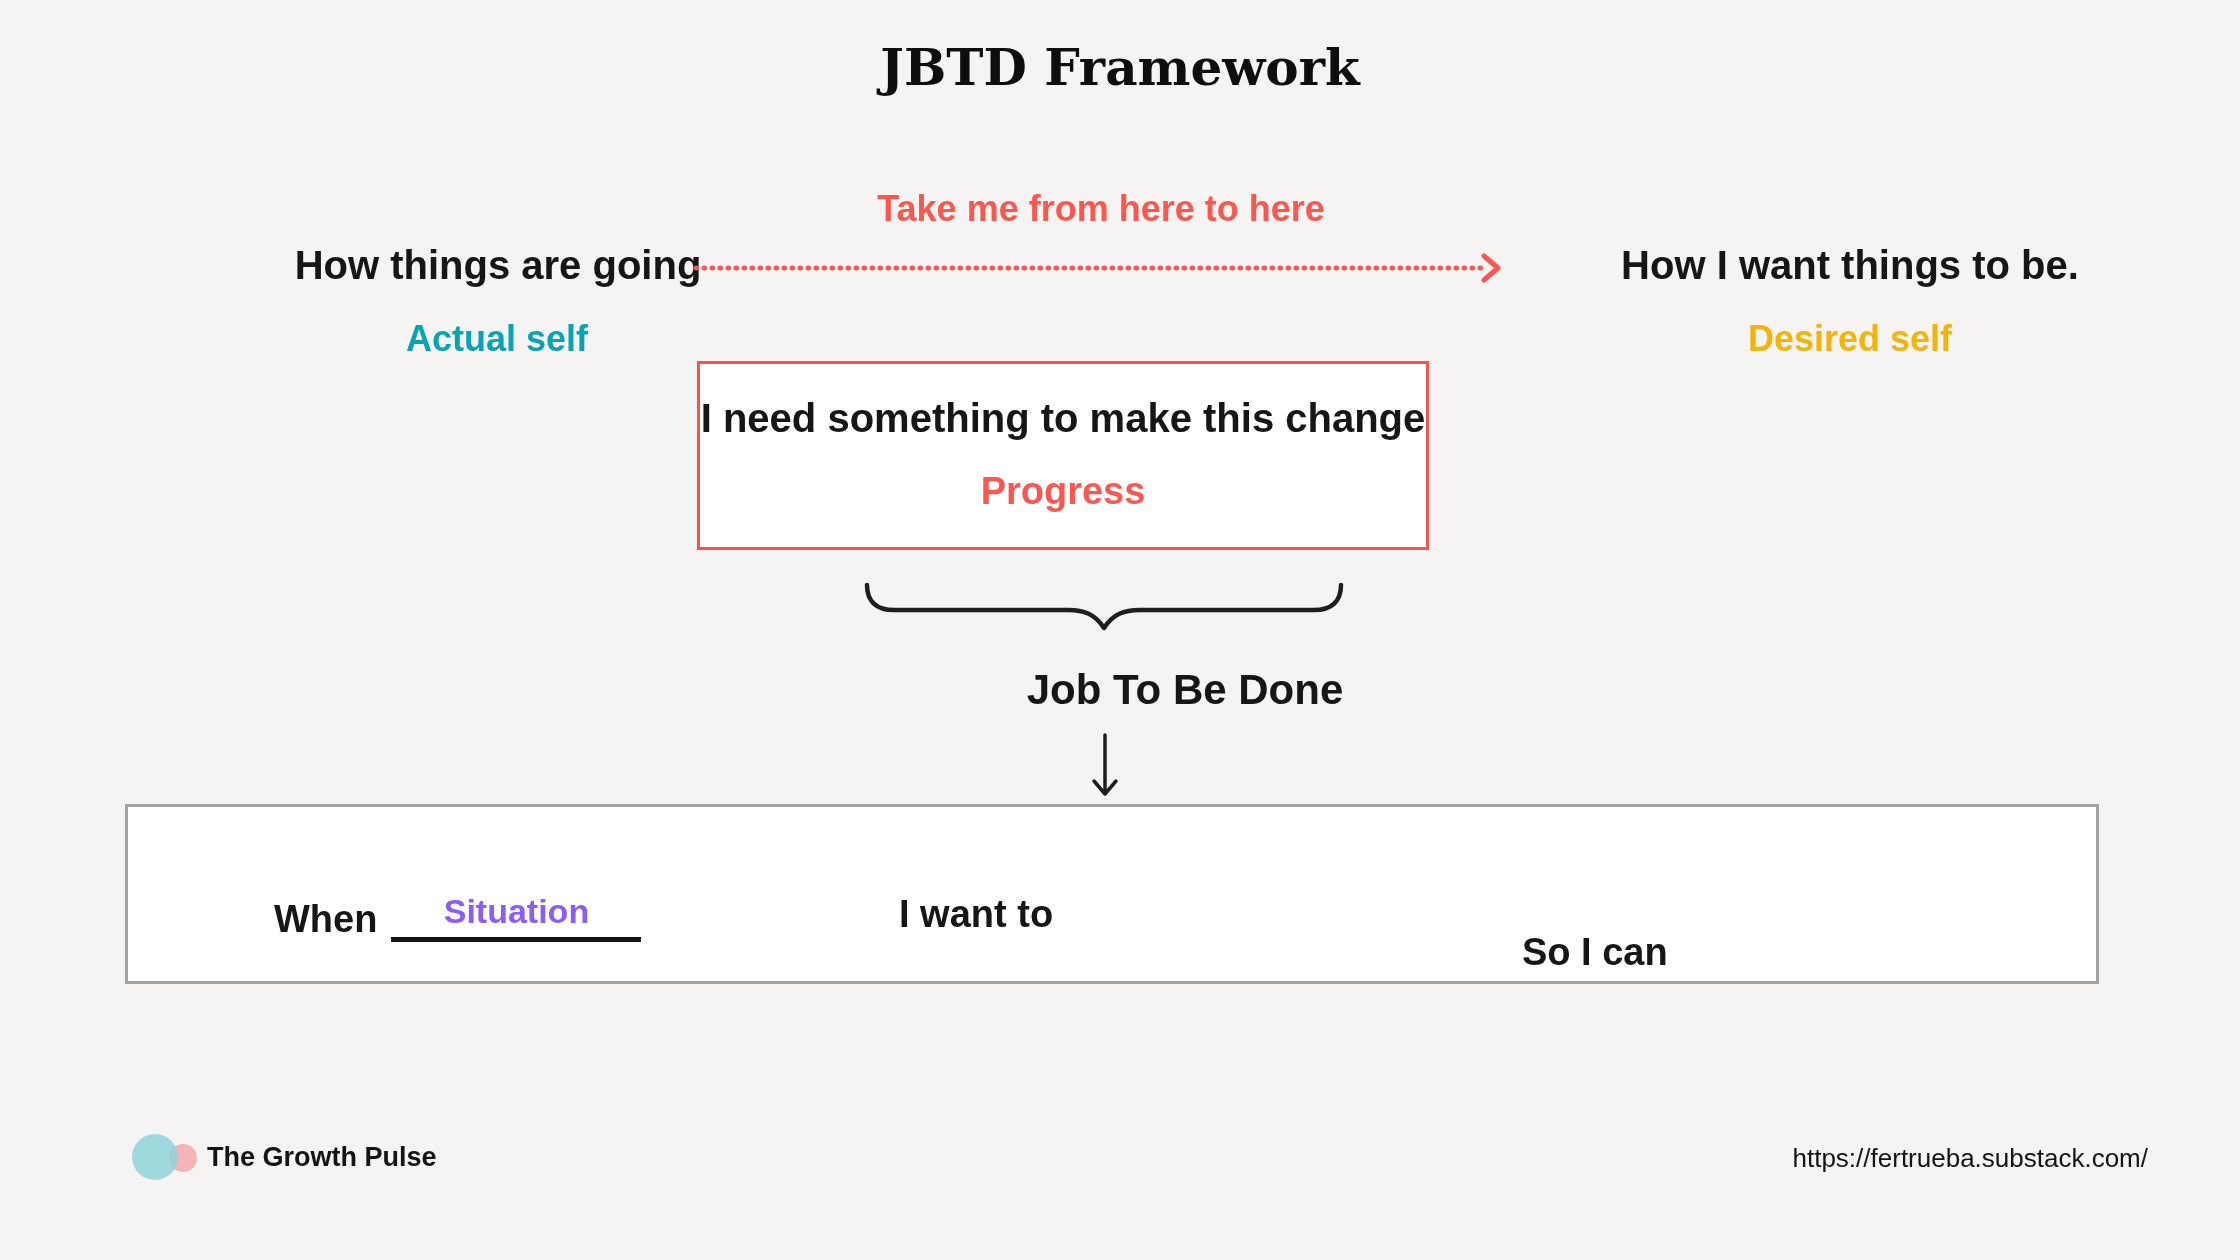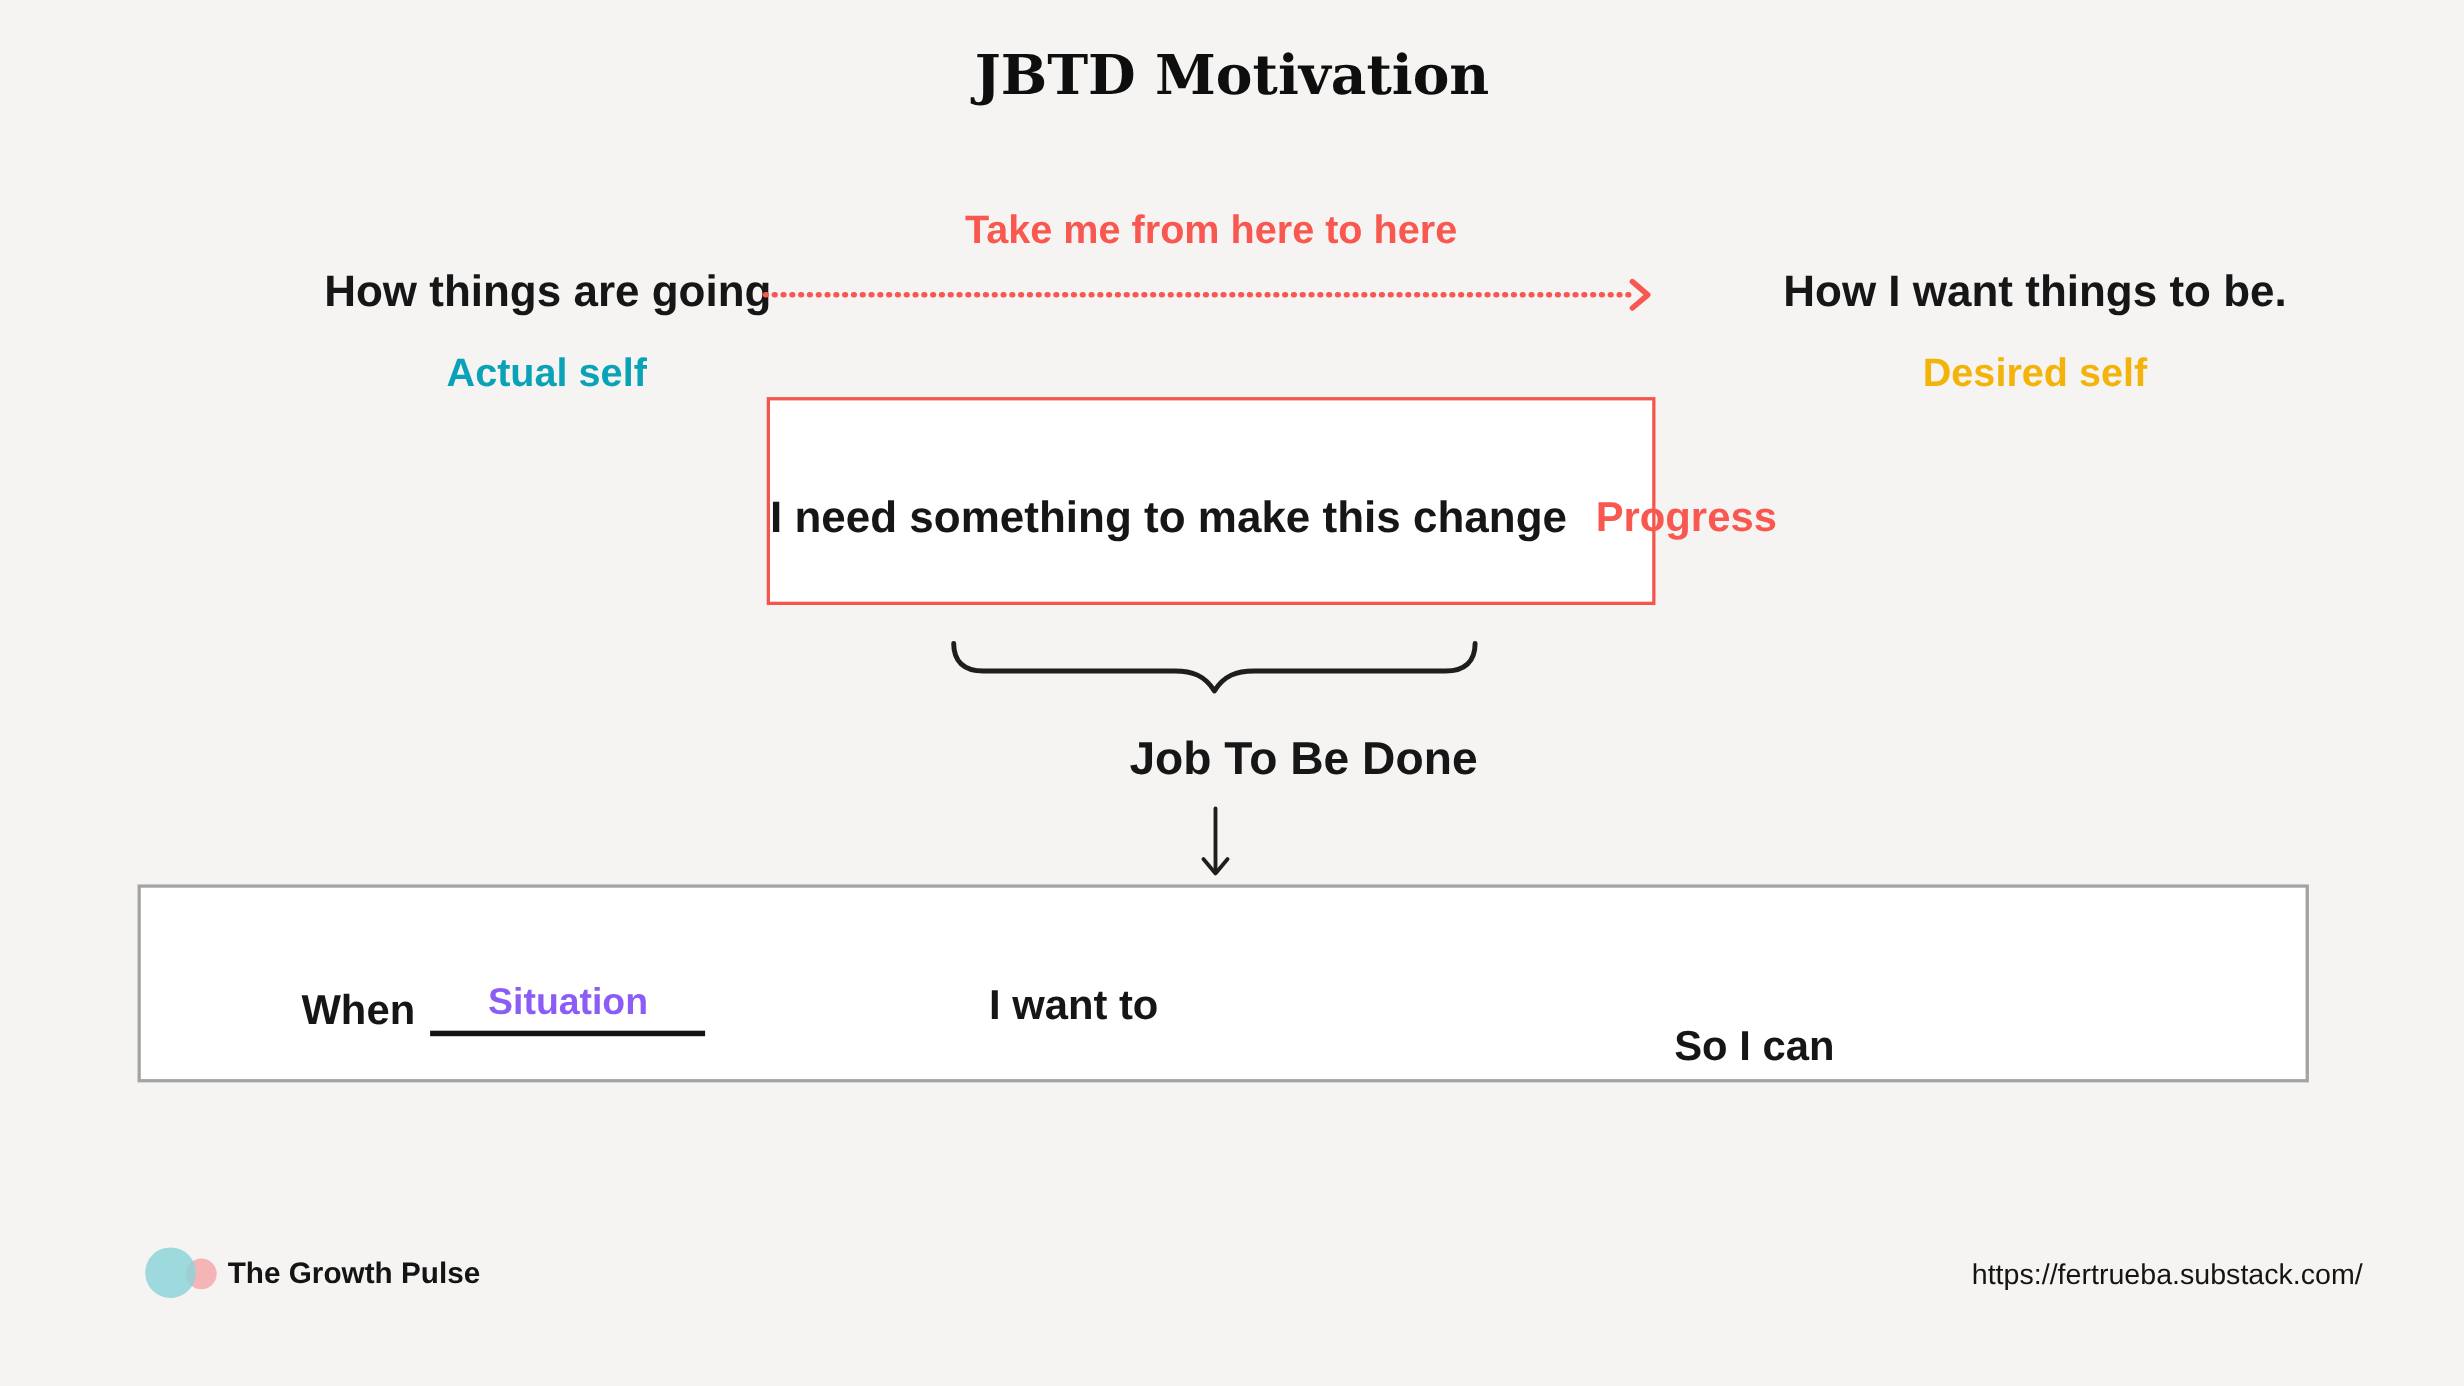--- a/index.html
+++ b/index.html
@@ -41,25 +41,25 @@
     white-space:nowrap;
   }
   .caption{
     font-size:36px;font-weight:700;white-space:nowrap;
   }
   .caption.actual{left:457px;top:318px;color:#0aa2b6;}
   .caption.desired{left:1810px;top:318px;color:#f3b30a;}
   .dotted-arrow{left:693px;top:250px;}
   
   .need-box{
-    left:697px;top:361px;width:808px;height:189px;
+    left:697px;top:361px;width:732px;height:189px;
     background:#ffffff;
     border:3px solid #f4564d;
     box-sizing:border-box;
-    display:flex;flex-direction:row;align-items:center;
+    display:flex;flex-direction:column;align-items:center;
     padding-top:30px;gap:26px;
   }
   .need-statement{font-size:40px;font-weight:700;line-height:48px;white-space:nowrap;}
   .progress-label{font-size:38px;font-weight:700;line-height:46px;color:#f8584f;}
   
   .brace{left:863px;top:582px;}
   .job-label{
     left:1145px;top:666px;
     font-size:42px;font-weight:700;white-space:nowrap;
   }
@@ -98,21 +98,21 @@
     font-size:27px;font-weight:600;color:#141414;white-space:nowrap;
   }
   .footer-url{
     right:92px;top:1143px;
     font-size:26px;font-weight:400;color:#141414;white-space:nowrap;
   }
 </style>
 </head>
 <body>
 
-<div class="abs title">JBTD Motivation</div>
+<div class="abs title">JBTD Framework</div>
 
 <div class="abs arrow-label">Take me from here to here</div>
 
 <div class="abs from-heading center-x">How things are going</div>
 <div class="abs to-heading center-x">How I want things to be.</div>
 
 <div class="abs caption actual center-x">Actual self</div>
 <div class="abs caption desired center-x">Desired self</div>
 
 <svg class="abs dotted-arrow" width="820" height="36" viewBox="0 0 820 36">

